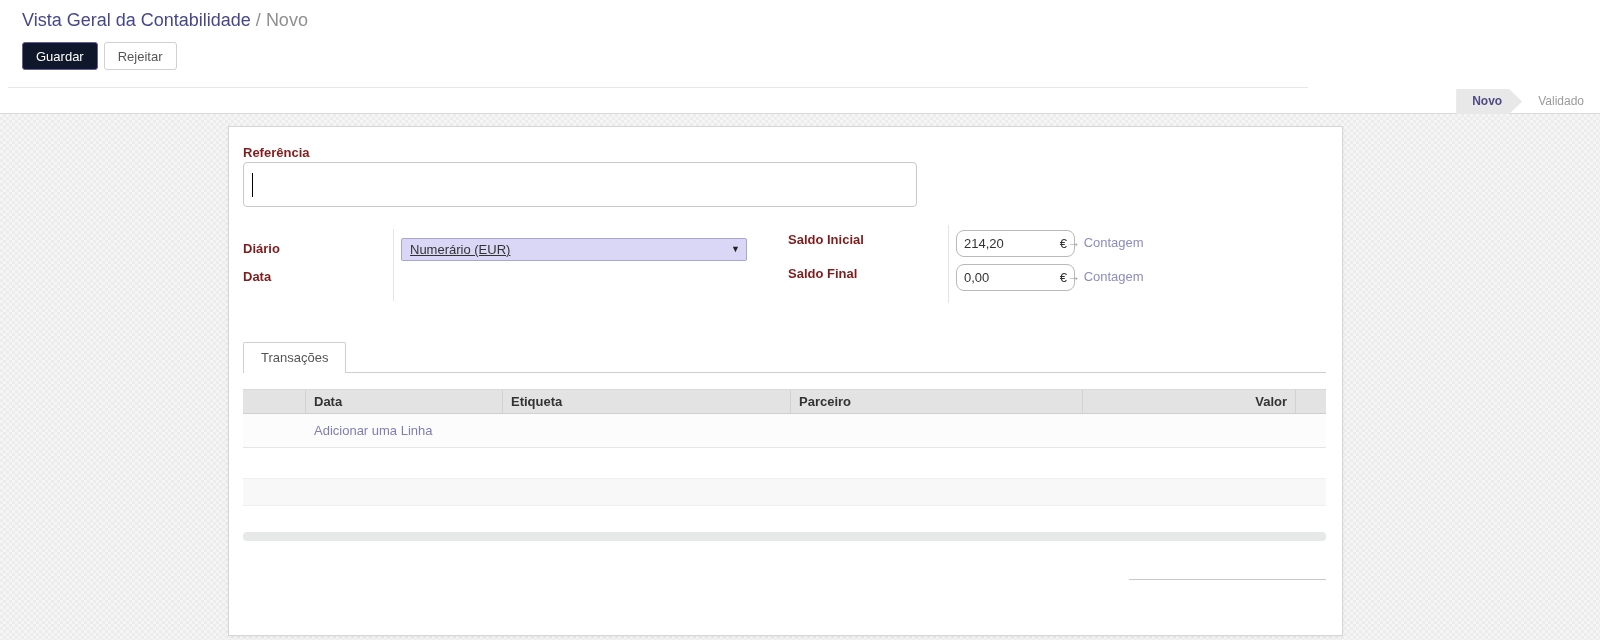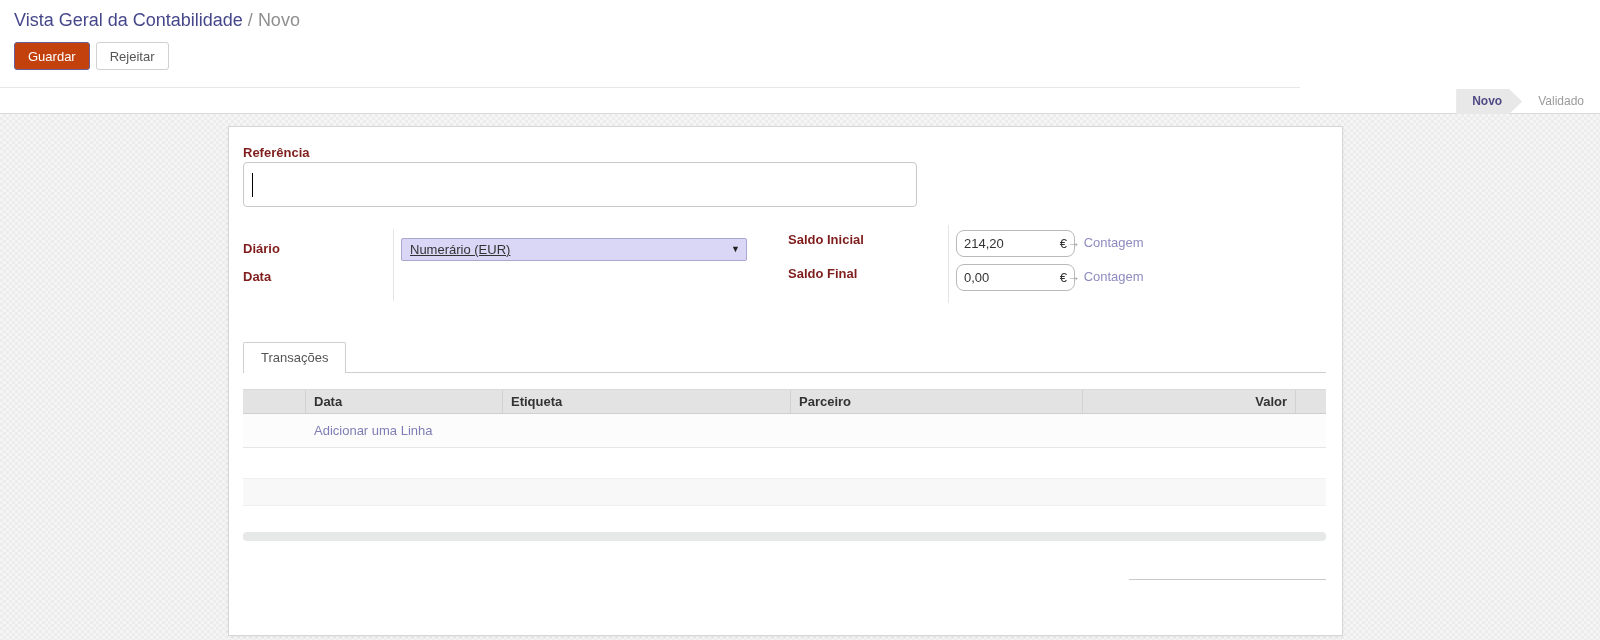--- a/index.html
+++ b/index.html
@@ -1,26 +1,26 @@
 <!DOCTYPE html>
 <html><head>
 <meta charset="utf-8">
 <style>
   * { margin:0; padding:0; box-sizing:border-box; }
   body { font-family:"Liberation Sans", sans-serif; background:#fff; }
   .screen { position:relative; width:1600px; height:640px; overflow:hidden; background:#fff; }
 
   
-  .topbar { position:absolute; left:0; top:0; width:1300px; height:88px; background:#fff; border-bottom:1px solid #e7e7e7; }
+  .topbar { position:absolute; left:8px; top:0; width:1300px; height:88px; background:#fff; border-bottom:1px solid #e7e7e7; }
   .breadcrumb { position:absolute; left:14px; top:10px; font-size:18px; color:#45478a; }
   .breadcrumb .crumb-active { color:#45478a; cursor:pointer; }
   .breadcrumb .crumb-sep, .breadcrumb .crumb-current { color:#8f8f8f; }
   .btn-row { position:absolute; left:14px; top:42px; display:flex; gap:6px; }
   .btn { font-family:"Liberation Sans", sans-serif; font-size:13px; height:28px; padding:0 13px; border-radius:3px; cursor:pointer; }
-  .btn-primary { background:#c2410c; border:1px solid #685f94; color:#fff; }
+  .btn-primary { background:#0f172a; border:1px solid #685f94; color:#fff; }
   .btn-default { background:#fff; border:1px solid #d0d0d0; color:#555; }
 
   
   .statusstrip { position:absolute; left:0; top:89px; width:1600px; height:25px; background:#fff; border-bottom:1px solid #d9d9d9; display:flex; justify-content:flex-end; align-items:stretch; }
   .status-arrow { position:relative; height:25px; line-height:25px; background:#e8e8e8; padding:0 20px 0 16px; font-size:12px; font-weight:bold; color:#4f4c85; clip-path:polygon(0 0, calc(100% - 13px) 0, 100% 50%, calc(100% - 13px) 100%, 0 100%); cursor:pointer; }
   .status-plain { height:25px; line-height:25px; padding:0 16px; font-size:12px; font-weight:normal; color:#9b9b9b; cursor:pointer; }
 
   
   .content-bg { position:absolute; left:0; top:114px; width:1600px; height:526px;
     background-color:#f5f5f5;

